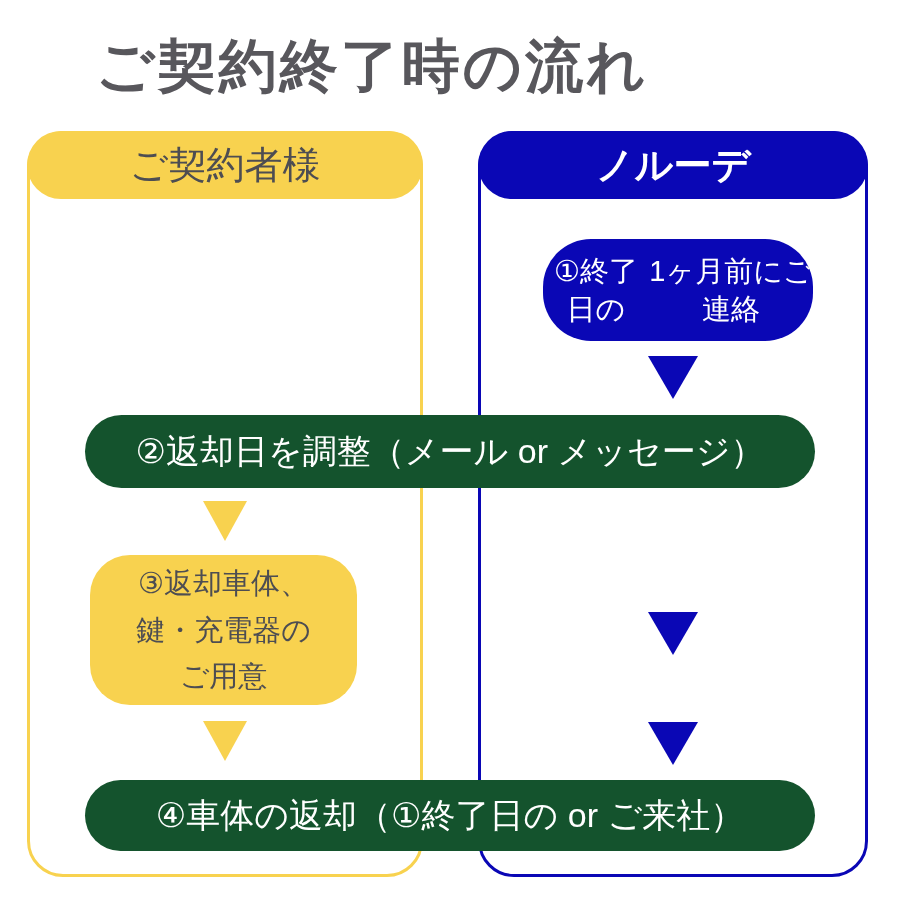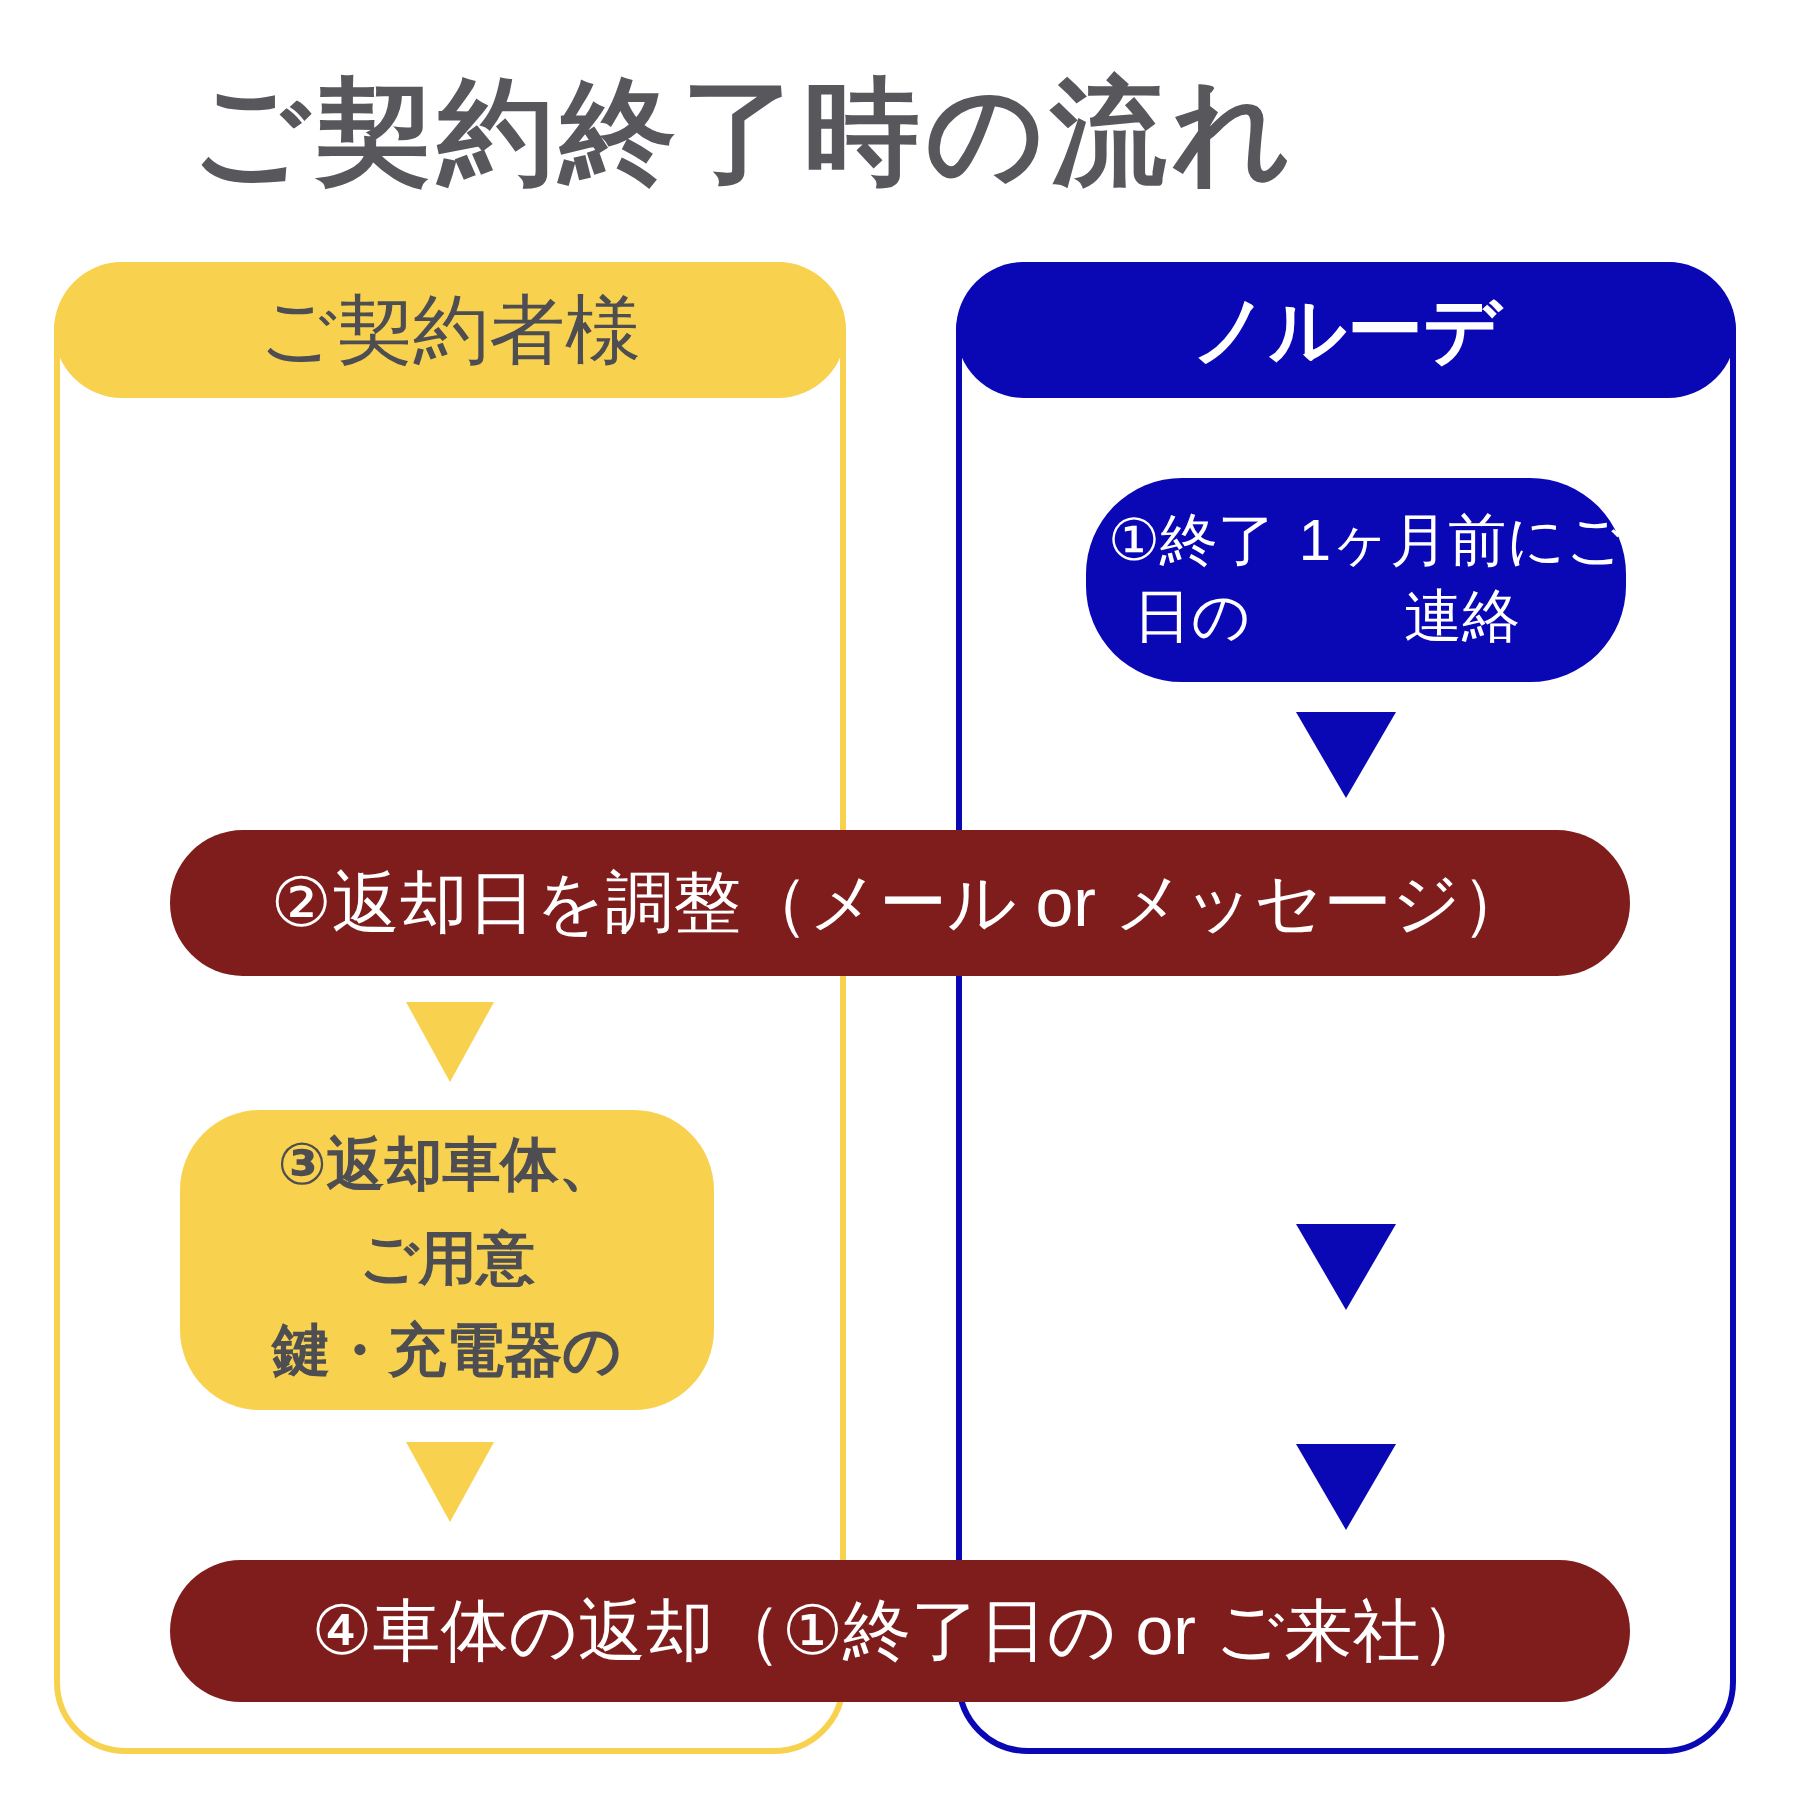--- a/index.html
+++ b/index.html
@@ -29,32 +29,32 @@
 
   .pill-blue {
     position: absolute; left: 543px; top: 239px; width: 270px; height: 102px;
     background: #0A07B5; border-radius: 48px; color: #ffffff;
     display: flex; flex-direction: row; align-items: center; justify-content: center;
     font-size: 29px; line-height: 1.32; text-align: center; z-index: 3;
   }
 
   .bar-green {
     position: absolute; left: 85px; width: 730px;
-    background: #7f1d1d; border-radius: 37px; color: #ffffff;
+    background: #14532d; border-radius: 37px; color: #ffffff;
     display: flex; align-items: center; justify-content: center;
     font-size: 34px; text-align: center; z-index: 3;
   }
   .bar-green.step2 { top: 415px; height: 73px; }
   .bar-green.step4 { top: 780px; height: 71px; }
 
   .box-yellow {
     position: absolute; left: 90px; top: 555px; width: 267px; height: 150px;
     background: #F8D24F; border-radius: 40px; color: #4D4D52;
     display: flex; flex-direction: column; justify-content: center;
-    font-size: 29px; line-height: 1.6; text-align: center; z-index: 3; font-weight: bold;
+    font-size: 29px; line-height: 1.6; text-align: center; z-index: 3;
   }
 
   .arr { position: absolute; width: 0; height: 0; z-index: 2; }
   .arr.blue   { border-left: 25px solid transparent; border-right: 25px solid transparent; border-top: 43px solid #0A07B5; left: 648px; }
   .arr.yellow { border-left: 22px solid transparent; border-right: 22px solid transparent; border-top: 40px solid #F8D24F; left: 203px; }
   .arr.b1 { top: 356px; }
   .arr.b2 { top: 612px; }
   .arr.b3 { top: 722px; }
   .arr.y1 { top: 501px; }
   .arr.y2 { top: 721px; }
@@ -85,22 +85,22 @@
 
   <div class="bar-green step2">
     <span>②返却日を調整（メール or メッセージ）</span>
   </div>
 
   <div class="arr yellow y1"></div>
   <div class="arr blue b2"></div>
 
   <div class="box-yellow">
     <span>③返却車体、</span>
+    <span>鍵・充電器の</span>
     <span>ご用意</span>
-    <span>鍵・充電器の</span>
   </div>
 
   <div class="arr yellow y2"></div>
   <div class="arr blue b3"></div>
 
   <div class="bar-green step4">
     <span>④車体の返却（①終了日の or ご来社）</span>
   </div>
 
 </div>

